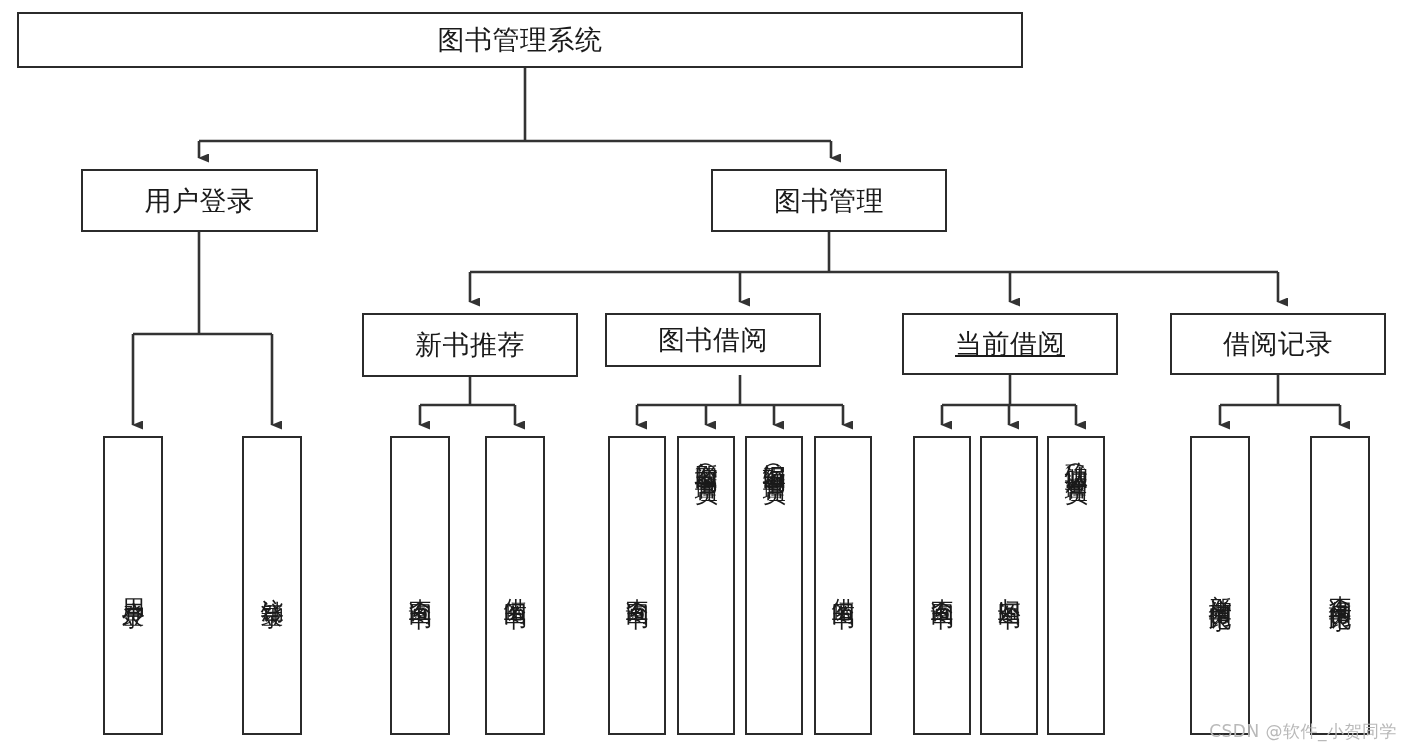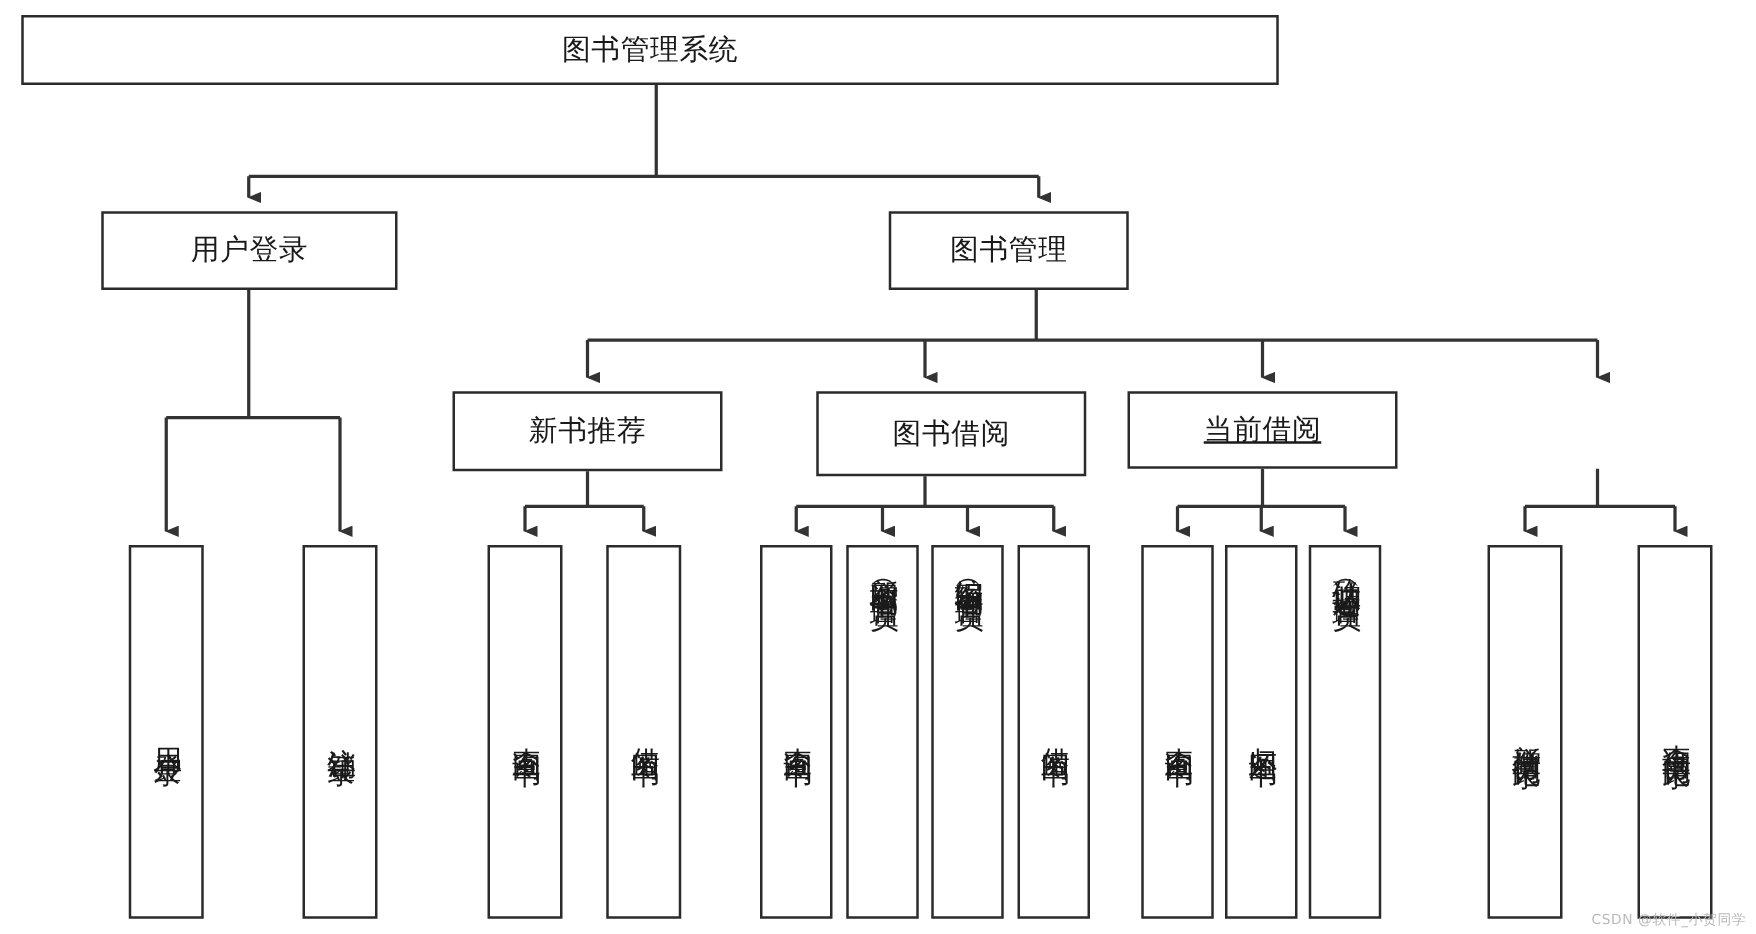--- a/index.html
+++ b/index.html
@@ -28,21 +28,21 @@
     position: absolute;
     box-sizing: border-box;
     background: #ffffff;
     border: 2px solid #2b2b2b;
     display: flex;
     align-items: center;
     justify-content: center;
     color: #1a1a1a;
   }
   .node-h .label {
-    font-size: 23px;
+    font-size: 27px;
     line-height: 1.15;
     letter-spacing: 0.5px;
     white-space: nowrap;
   }
   .node-v {
     align-items: flex-start;
     justify-content: center;
     padding-top: 6px;
   }
   .node-v .label {
@@ -54,21 +54,21 @@
     white-space: nowrap;
   }
   .node-v.centered {
     align-items: center;
     padding-top: 0;
   }
   .watermark {
     position: absolute;
     right: 8px;
     bottom: 4px;
-    font-size: 11px;
+    font-size: 17px;
     color: #b9b9b9;
     white-space: nowrap;
     letter-spacing: 0.5px;
   }
 </style>
 </head>
 <body>
 
 <div id="canvas">
 
@@ -122,32 +122,35 @@
     </g>
   </svg>
 
   <div class="node node-h" style="left:17px; top:12px; width:1006px; height:56px;">
     <span class="label">图书管理系统</span>
   </div>
 
   <div class="node node-h" style="left:81px; top:169px; width:237px; height:63px;">
     <span class="label">用户登录</span>
   </div>
-  <div class="node node-h" style="left:711px; top:169px; width:192px; height:63px;">
+  <div class="node node-h" style="left:711px; top:169px; width:236px; height:63px;">
     <span class="label">图书管理</span>
   </div>
 
   <div class="node node-h" style="left:362px; top:313px; width:216px; height:64px;">
     <span class="label">新书推荐</span>
   </div>
-  <div class="node node-h" style="left:653px; top:313px; width:216px; height:68px;">
+  <div class="node node-h" style="left:605px; top:313px; width:216px; height:54px;">
     <span class="label">图书借阅</span>
   </div>
   <div class="node node-h" style="left:902px; top:313px; width:216px; height:62px;text-decoration:underline;">
     <span class="label">当前借阅</span>
+  </div>
+  <div class="node node-h" style="left:1170px; top:313px; width:216px; height:62px;">
+    <span class="label">借阅记录</span>
   </div>
 
   <div class="node node-v centered" style="left:103px; top:436px; width:60px; height:299px;">
     <span class="label">用户登录</span>
   </div>
   <div class="node node-v centered" style="left:242px; top:436px; width:60px; height:299px;">
     <span class="label">注销登录</span>
   </div>
 
   <div class="node node-v centered" style="left:390px; top:436px; width:60px; height:299px;">

